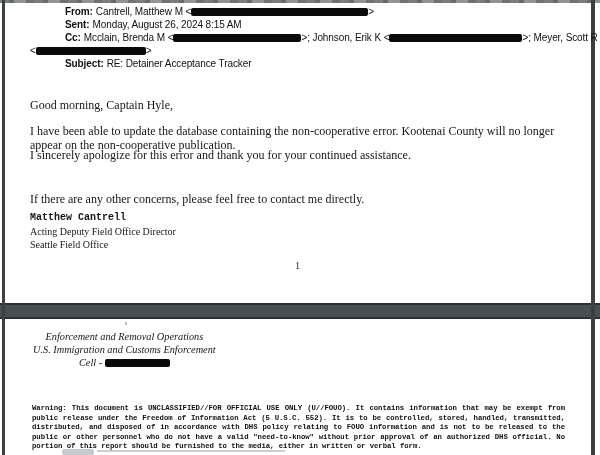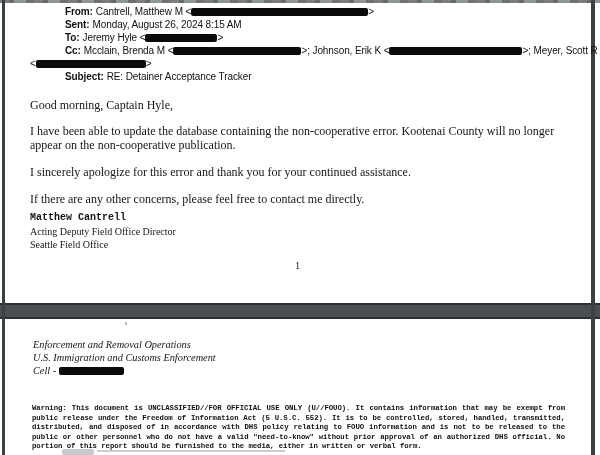--- a/index.html
+++ b/index.html
@@ -17,29 +17,29 @@
   
   .email-header{position:absolute;left:30px;top:5px;font-family:"Liberation Sans",sans-serif;
     font-size:10px;line-height:13px;color:#101010;letter-spacing:-0.1px;white-space:nowrap;}
   .lbl{font-weight:bold;padding-right:3px;padding-left:35px;}
   .rx{display:inline-block;background:#0a0a0a;height:8px;border-radius:2px;vertical-align:-1px;}
 
   
   .bodyline{position:absolute;left:30px;font-size:12px;line-height:14px;white-space:nowrap;}
   .greeting{top:98px;}
   .para1{top:124px;}
-  .para2{top:165px;text-align:right;}
+  .para2{top:148px;text-align:right;}
   .para3{top:192px;}
   .sigblock{position:absolute;left:30px;top:211px;font-size:10px;line-height:13.5px;white-space:nowrap;}
   .sig-name{font-weight:bold;font-family:Liberation Mono, monospace;}
   .pagenum{position:absolute;left:0;top:261px;width:595px;text-align:center;font-size:9.5px;}
 
   
-  .orgblock{position:absolute;left:33px;top:338px;font-style:italic;font-size:10.3px;
-    line-height:13.2px;white-space:nowrap;}
+  .orgblock{position:absolute;left:33px;top:330px;font-style:italic;font-size:10.3px;
+    line-height:13.2px;white-space:nowrap;text-align:center;}
   .cell-rx{display:inline-block;width:65px;height:8px;background:#0a0a0a;border-radius:2px;vertical-align:-1px;}
   .warning{position:absolute;left:32px;top:404px;width:533px;font-size:7.3px;line-height:9.6px;
     text-align:justify;font-weight:bold;color:#101010;letter-spacing:-0.05px;font-family:Liberation Mono, monospace;}
 
   
   .speck{position:absolute;left:125px;top:322px;width:2px;height:3px;background:#b8bcbe;}
   .smudge{position:absolute;left:62px;top:449px;width:32px;height:6px;background:#8f969a;opacity:.5;border-radius:2px;}
   .faintline{position:absolute;left:97px;top:450px;width:188px;height:2px;background:#caced0;}
 </style>
 </head>
@@ -51,23 +51,20 @@
   <div class="page-gap"></div>
   <div class="edge-left"></div>
   <div class="edge-right"></div>
 
   <div class="email-header">
     <div>
       <span class="lbl">From:</span><span>Cantrell, Matthew M </span><span>&lt;</span><span class="rx" style="width:177px"></span><span>&gt;</span>
     </div>
     <div>
       <span class="lbl">Sent:</span><span>Monday, August 26, 2024 8:15 AM</span>
-    </div>
-    <div>
-      <span class="lbl">To:</span><span>Jeremy Hyle </span><span>&lt;</span><span class="rx" style="width:72px"></span><span>&gt;</span>
     </div>
     <div>
       <span class="lbl">Cc:</span><span>Mcclain, Brenda M </span><span>&lt;</span><span class="rx" style="width:128px"></span><span>&gt;</span><span>; Johnson, Erik K </span><span>&lt;</span><span class="rx" style="width:133px"></span><span>&gt;</span><span>; Meyer, Scott R</span>
     </div>
     <div>
       <span>&lt;</span><span class="rx" style="width:110px"></span><span>&gt;</span>
     </div>
     <div>
       <span class="lbl">Subject:</span><span>RE: Detainer Acceptance Tracker</span>
     </div>

